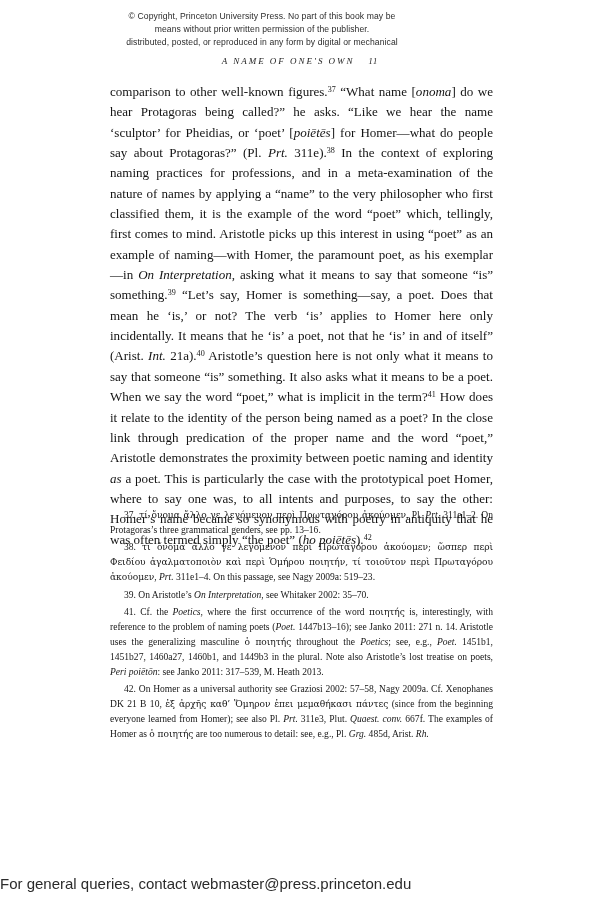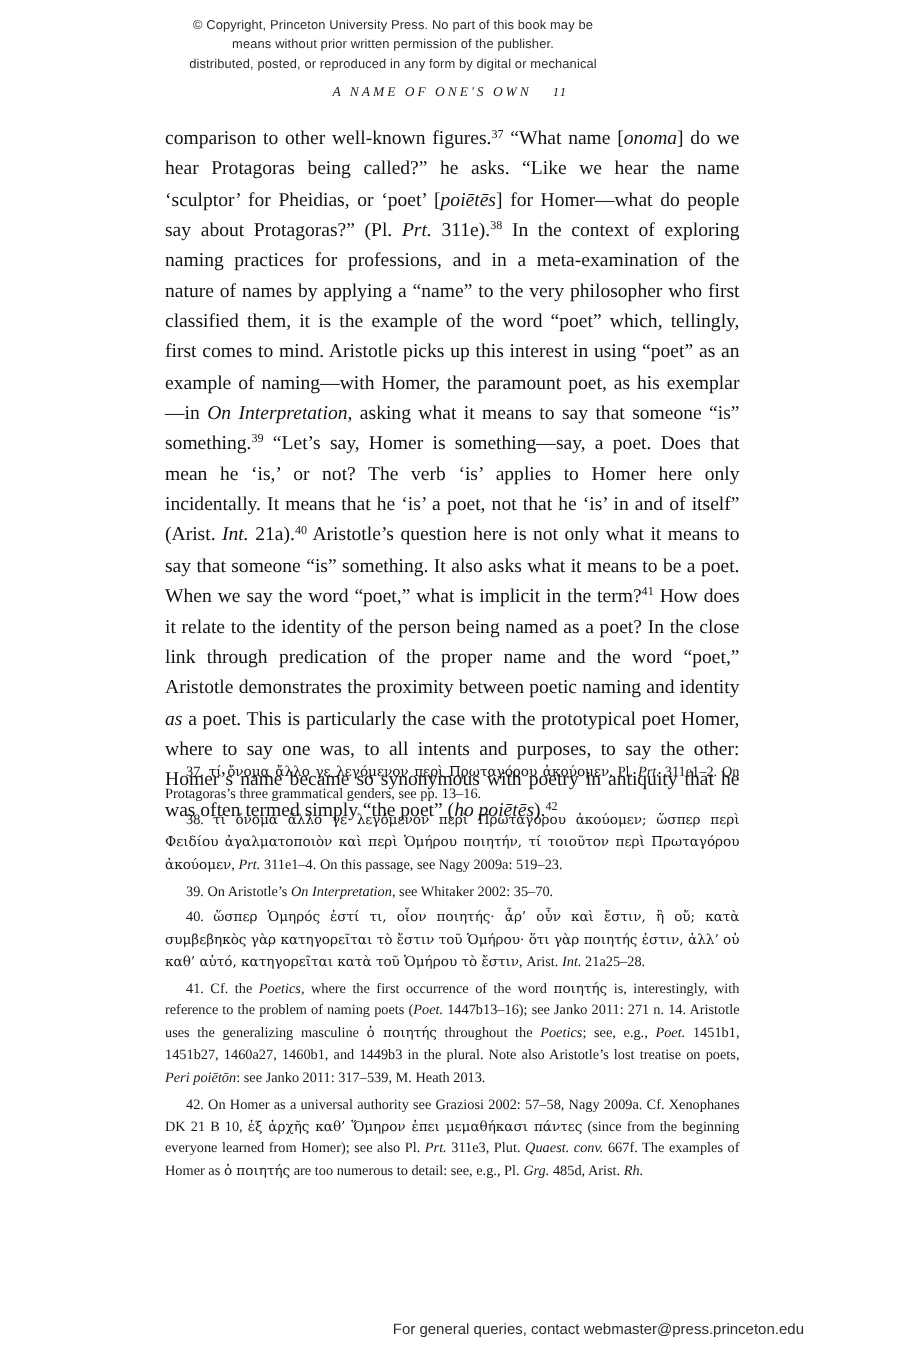--- a/index.html
+++ b/index.html
@@ -106,23 +106,23 @@
     letter-spacing: -0.003em;
   }
   .footnote i { font-style: italic; }
 
   
   .footer {
     position: absolute;
     bottom: 14px;
     left: 0;
     width: 536px;
-    text-align: right;
+    text-align: left;
     font-family: "Liberation Sans", sans-serif;
-    font-size: 10px;
+    font-size: 15px;
     color: #2b2b2b;
   }
 </style>
 </head>
 <body>
 
 <div class="page">
 
   <div class="copyright">
     <div>© Copyright, Princeton University Press. No part of this book may be</div>
@@ -137,20 +137,19 @@
   <div class="textblock">
     <div class="body-text">
       <p>comparison to other well-known figures.<sup>37</sup> “What name [<i>onoma</i>] do we hear Protagoras being called?” he asks. “Like we hear the name ‘sculptor’ for Pheidias, or ‘poet’ [<i>poiētēs</i>] for Homer—what do people say about Protagoras?” (Pl. <i>Prt.</i> 311e).<sup>38</sup> In the context of exploring naming practices for professions, and in a meta-examination of the nature of names by applying a “name” to the very philosopher who first classified them, it is the example of the word “poet” which, tellingly, first comes to mind. Aristotle picks up this interest in using “poet” as an example of naming—with Homer, the paramount poet, as his exemplar—in <i>On Interpretation</i>, asking what it means to say that someone “is” something.<sup>39</sup> “Let’s say, Homer is something—say, a poet. Does that mean he ‘is,’ or not? The verb ‘is’ applies to Homer here only incidentally. It means that he ‘is’ a poet, not that he ‘is’ in and of itself” (Arist. <i>Int.</i> 21a).<sup>40</sup> Aristotle’s question here is not only what it means to say that someone “is” something. It also asks what it means to be a poet. When we say the word “poet,” what is implicit in the term?<sup>41</sup> How does it relate to the identity of the person being named as a poet? In the close link through predication of the proper name and the word “poet,” Aristotle demonstrates the proximity between poetic naming and identity <i>as</i> a poet. This is particularly the case with the prototypical poet Homer, where to say one was, to all intents and purposes, to say the other: Homer’s name became so synonymous with poetry in antiquity that he was often termed simply “the poet” (<i>ho poiētēs</i>).<sup>42</sup></p>
     </div>
   </div>
 
   <div class="footnotes">
     <div class="footnote">37. <span class="grk">τί ὄνομα ἄλλο γε λεγόμενον περὶ Πρωταγόρου ἀκούομεν</span>, Pl. <i>Prt.</i> 311e1–2. On Protagoras’s three grammatical genders, see pp. 13–16.</div>
     <div class="footnote">38. <span class="grk">τί ὄνομα ἄλλο γε λεγόμενον περὶ Πρωταγόρου ἀκούομεν; ὥσπερ περὶ Φειδίου ἀγαλματοποιὸν καὶ περὶ Ὁμήρου ποιητήν, τί τοιοῦτον περὶ Πρωταγόρου ἀκούομεν</span>, <i>Prt.</i> 311e1–4. On this passage, see Nagy 2009a: 519–23.</div>
     <div class="footnote">39. On Aristotle’s <i>On Interpretation</i>, see Whitaker 2002: 35–70.</div>
-    <div class="footnote">40. <span class="grk">ὥσπερ Ὁμηρός ἐστί τι, οἷον ποιητής· ἆρ’ οὖν καὶ ἔστιν, ἢ οὔ; κατὰ συμβεβηκὸς γὰρ κατηγορεῖται τὸ ἔστιν τοῦ Ὁμήρου· ὅτι γὰρ ποιητής ἐστιν, ἀλλ’ οὐ καθ’ αὑτό, κατηγορεῖται κατὰ τοῦ Ὁμήρου τὸ ἔστιν</span>, Arist. <i>Int.</i> 21a25–28.</div>
     <div class="footnote">41. Cf. the <i>Poetics</i>, where the first occurrence of the word <span class="grk">ποιητής</span> is, interestingly, with reference to the problem of naming poets (<i>Poet.</i> 1447b13–16); see Janko 2011: 271 n. 14. Aristotle uses the generalizing masculine <span class="grk">ὁ ποιητής</span> throughout the <i>Poetics</i>; see, e.g., <i>Poet.</i> 1451b1, 1451b27, 1460a27, 1460b1, and 1449b3 in the plural. Note also Aristotle’s lost treatise on poets, <i>Peri poiētōn</i>: see Janko 2011: 317–539, M. Heath 2013.</div>
     <div class="footnote">42. On Homer as a universal authority see Graziosi 2002: 57–58, Nagy 2009a. Cf. Xenophanes DK 21 B 10, <span class="grk">ἐξ ἀρχῆς καθ’ Ὅμηρον ἐπει μεμαθήκασι πάντες</span> (since from the beginning everyone learned from Homer); see also Pl. <i>Prt.</i> 311e3, Plut. <i>Quaest. conv.</i> 667f. The examples of Homer as <span class="grk">ὁ ποιητής</span> are too numerous to detail: see, e.g., Pl. <i>Grg.</i> 485d, Arist. <i>Rh.</i></div>
   </div>
 
   <div class="footer">For general queries, contact webmaster@press.princeton.edu</div>
 
 </div>
 
 </body></html>

